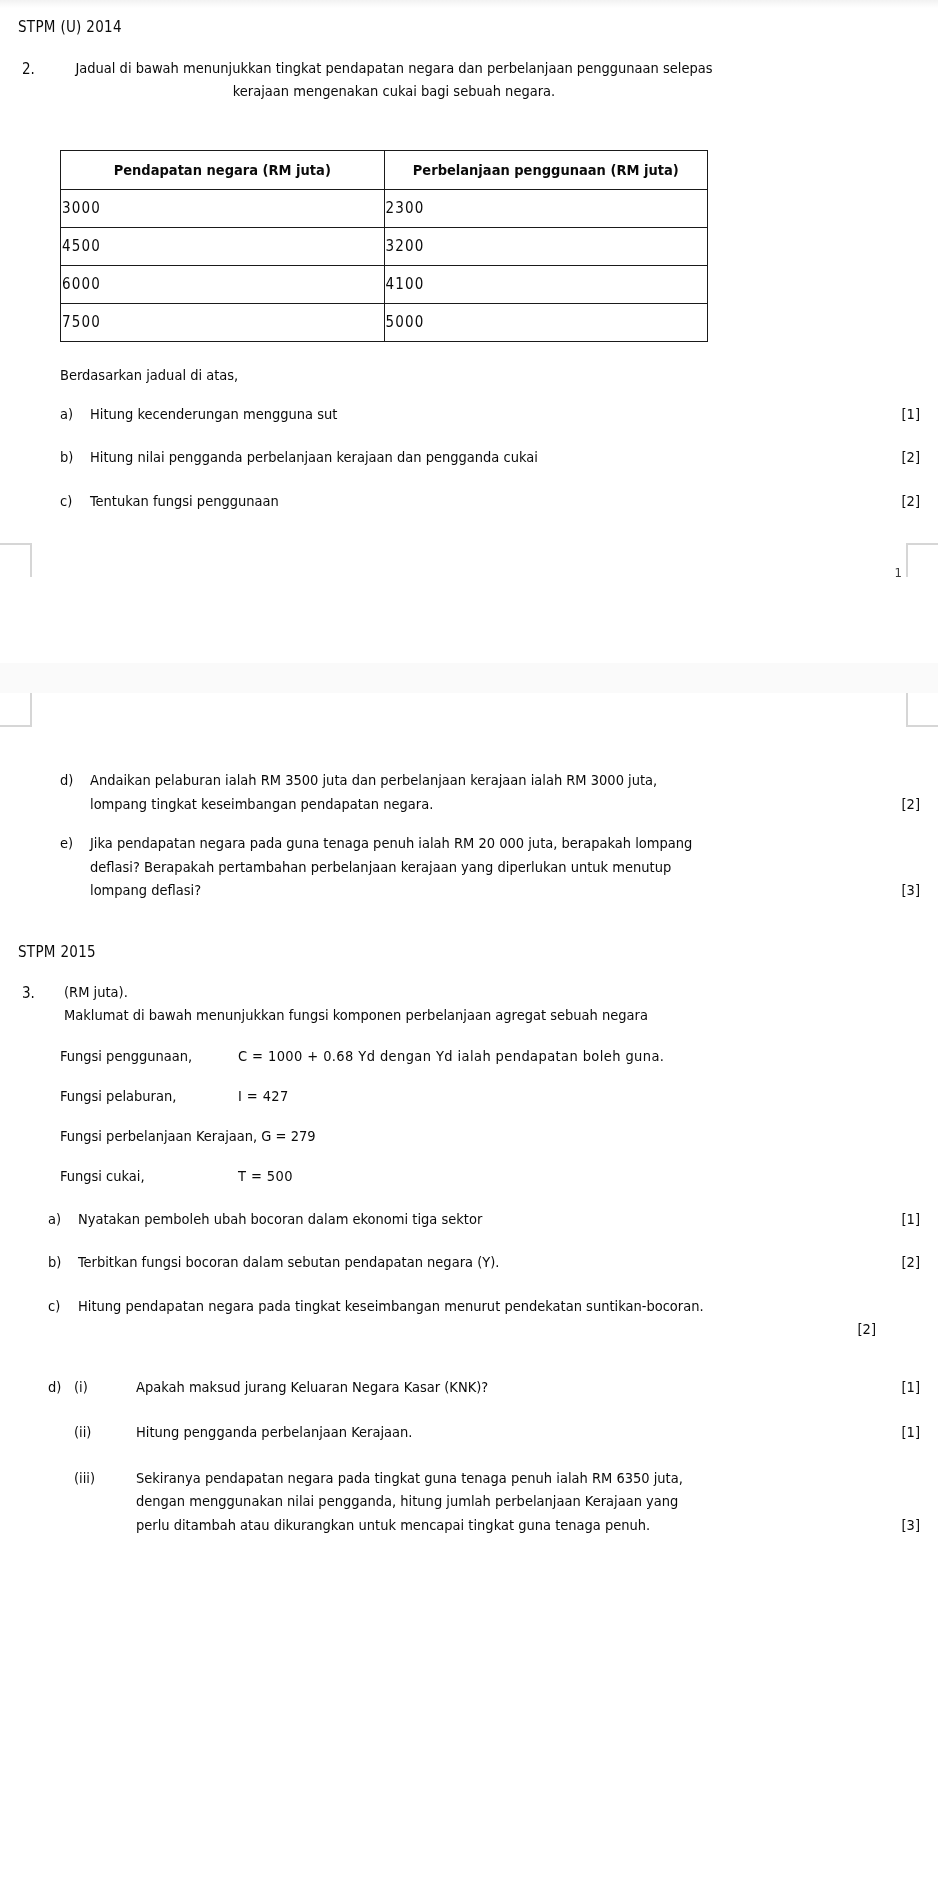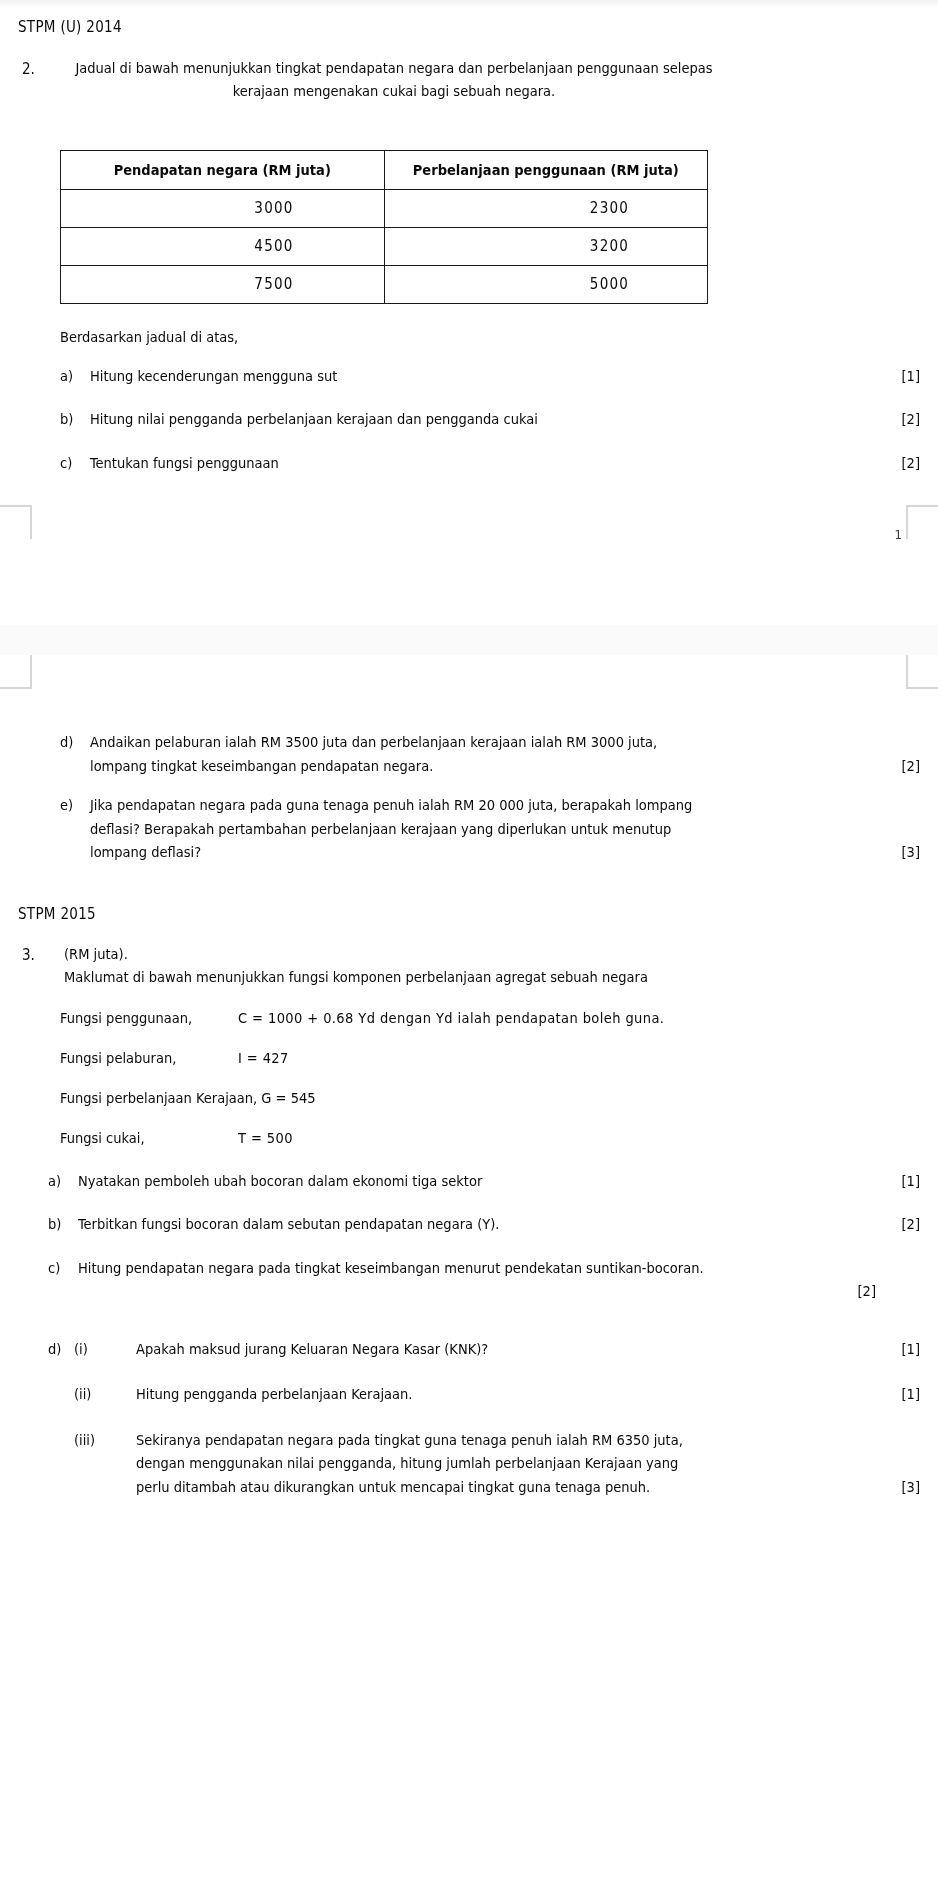--- a/index.html
+++ b/index.html
@@ -87,21 +87,21 @@
     font-weight: normal;
   }
   table.data th {
     font-weight: bold;
     font-size: 14.5px;
     text-align: center;
     height: 36px;
   }
   table.data td {
     font-size: 15px;
-    text-align: right;
+    text-align: left;
     padding-right: 90px;
     letter-spacing: 1.2px;
   }
   table.data td.col-b {
     padding-right: 78px;
   }
 
   .lead-in {
     margin-top: 25px;
     padding-left: 42px;
@@ -250,20 +250,24 @@
         <tbody>
           <tr>
             <td>3000</td>
             <td class="col-b">2300</td>
           </tr>
           <tr>
             <td>4500</td>
             <td class="col-b">3200</td>
           </tr>
           <tr>
+            <td>6000</td>
+            <td class="col-b">4100</td>
+          </tr>
+          <tr>
             <td>7500</td>
             <td class="col-b">5000</td>
           </tr>
         </tbody>
       </table>
     </div>
 
     <div class="lead-in">Berdasarkan jadual di atas,</div>
 
     <div class="part">
@@ -338,21 +342,21 @@
     <div class="fn-list">
       <div class="fn-row">
         <div class="fn-label">Fungsi penggunaan,</div>
         <div class="fn-expr">C = 1000 + 0.68 Yd dengan Yd ialah pendapatan boleh guna.</div>
       </div>
       <div class="fn-row">
         <div class="fn-label">Fungsi pelaburan,</div>
         <div class="fn-expr">I = 427</div>
       </div>
       <div class="fn-row">
-        <div class="fn-label wide">Fungsi perbelanjaan Kerajaan, G = 545</div>
+        <div class="fn-label wide">Fungsi perbelanjaan Kerajaan, G = 279</div>
         <div class="fn-expr"></div>
       </div>
       <div class="fn-row">
         <div class="fn-label">Fungsi cukai,</div>
         <div class="fn-expr">T = 500</div>
       </div>
     </div>
 
     <div class="q3parts">
       <div class="part">

